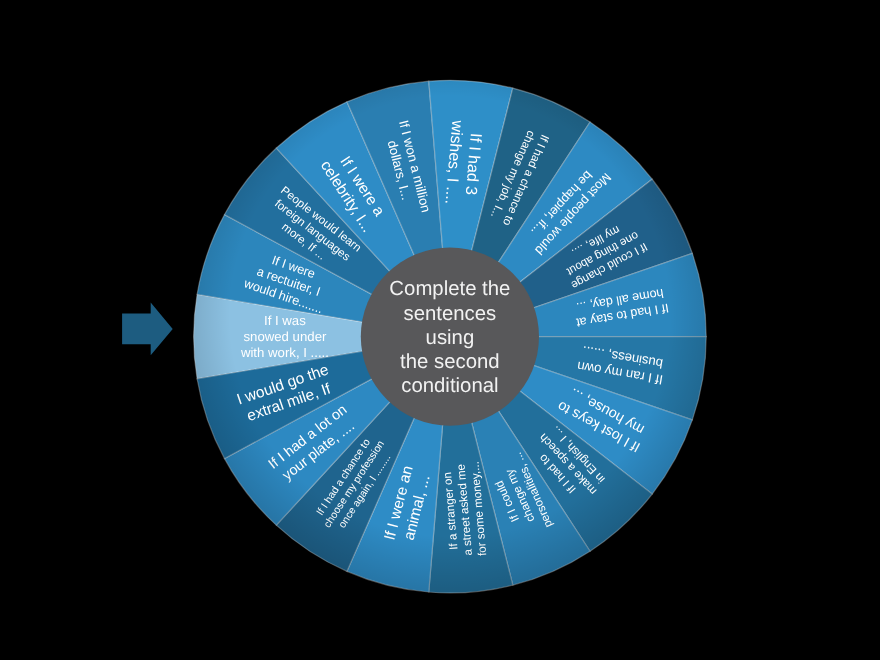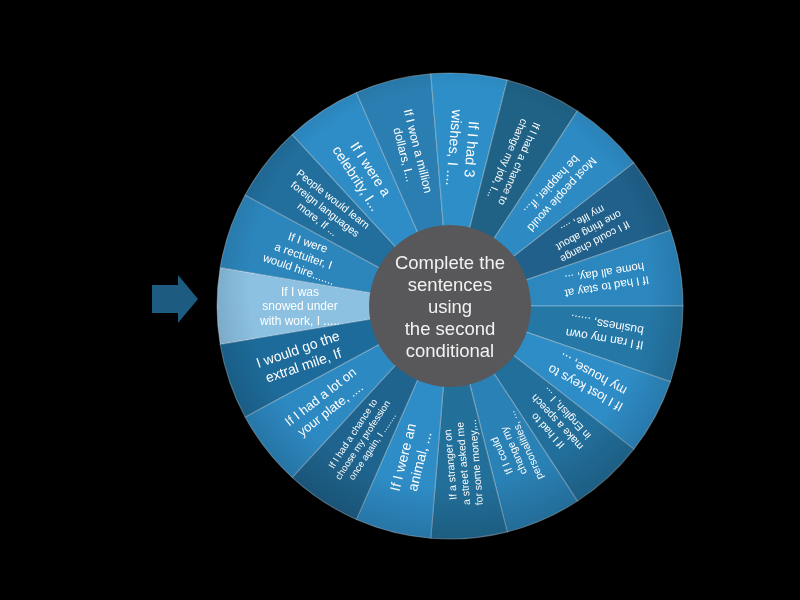--- a/index.html
+++ b/index.html
@@ -2,21 +2,21 @@
 <html><head>
 <meta charset="utf-8">
 <style>
   html, body { margin: 0; padding: 0; }
   body {
     background: #000;
     width: 800px; height: 600px;
     overflow: hidden;
     font-family: "Liberation Sans", "DejaVu Sans", sans-serif;
   }
-  .stage { position: relative; width: 712px; height: 600px; background: #000; padding-left: 41px; }
+  .stage { position: relative; width: 712px; height: 600px; background: #000; }
   svg { display: block; }
   text { font-family: "Liberation Sans", "DejaVu Sans", sans-serif; }
   .seg-label { fill: #ffffff; }
   .center-title { fill: #f2f2f2; }
 </style>
 </head>
 <body>
 
 <div class="stage">
   <svg id="wheel-svg" width="800" height="600" viewBox="0 0 800 600">

